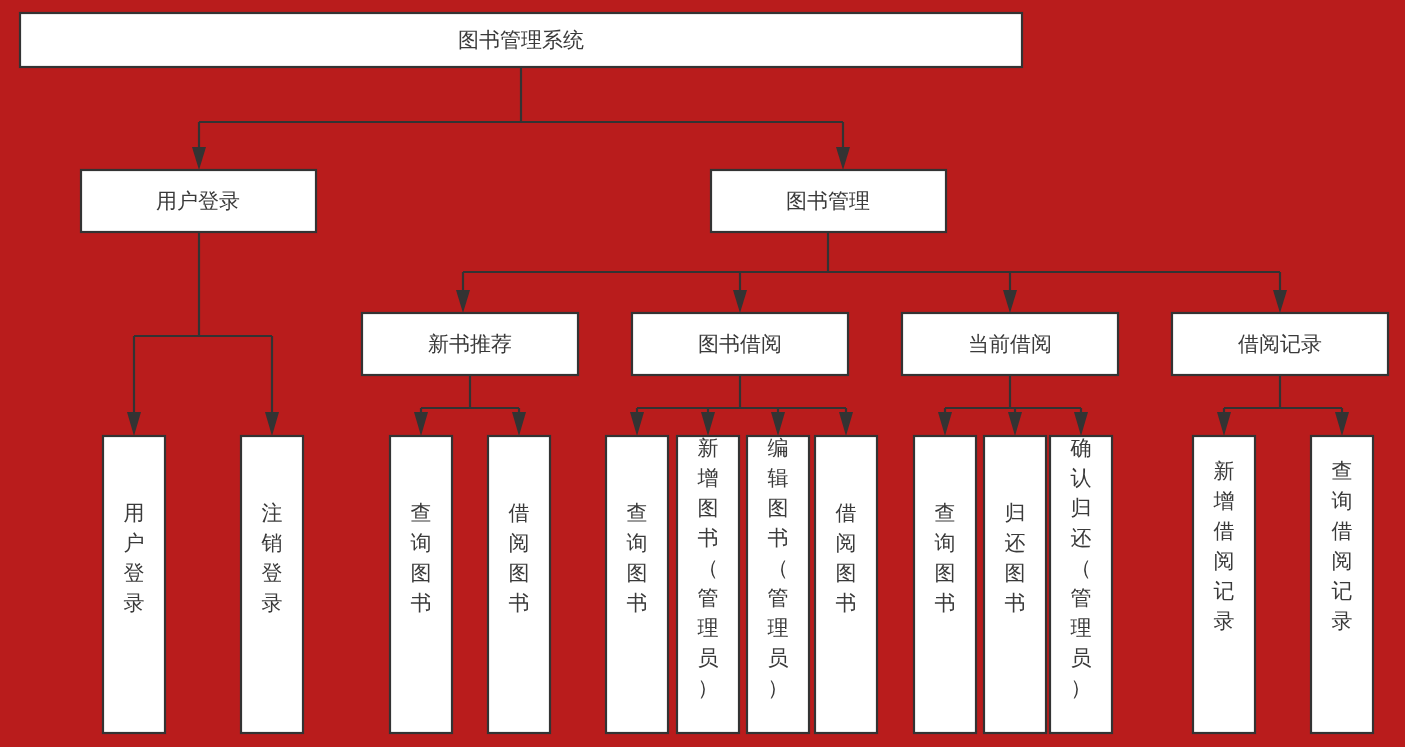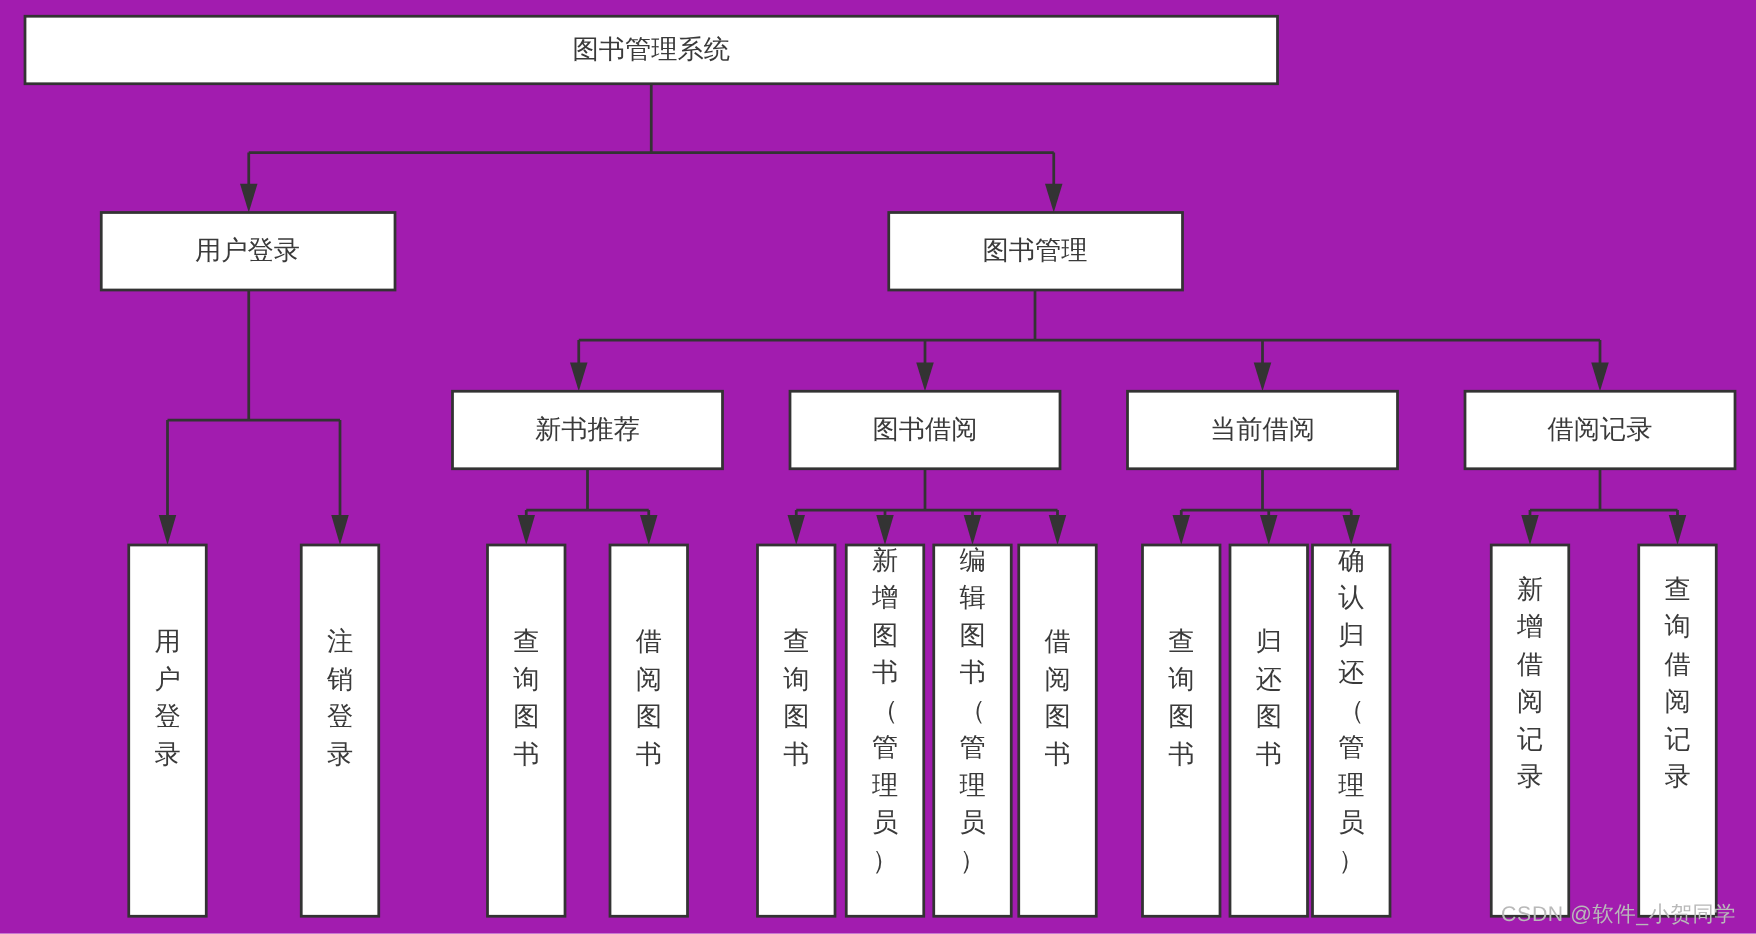--- a/index.html
+++ b/index.html
@@ -8,21 +8,21 @@
     padding: 0;
     background: #ffffff;
   }
   body {
     font-family: "Liberation Sans", "DejaVu Sans", sans-serif;
   }
   #diagram-root {
     position: relative;
     width: 1405px;
     height: 747px;
-    background: #a21caf;
+    background: #b91c1c;
     overflow: hidden;
   }
   svg#flow {
     position: absolute;
     left: 0;
     top: 0;
     width: 1405px;
     height: 747px;
     display: block;
   }
@@ -229,15 +229,14 @@
       <rect class="node-box" x="1193" y="436" width="62" height="297"></rect>
       <text class="node-label-v" x="1224" y="478"><tspan x="1224" y="478">新</tspan><tspan x="1224" y="508">增</tspan><tspan x="1224" y="538">借</tspan><tspan x="1224" y="568">阅</tspan><tspan x="1224" y="598">记</tspan><tspan x="1224" y="628">录</tspan></text>
     </g>
     <g>
       <rect class="node-box" x="1311" y="436" width="62" height="297"></rect>
       <text class="node-label-v" x="1342" y="478"><tspan x="1342" y="478">查</tspan><tspan x="1342" y="508">询</tspan><tspan x="1342" y="538">借</tspan><tspan x="1342" y="568">阅</tspan><tspan x="1342" y="598">记</tspan><tspan x="1342" y="628">录</tspan></text>
     </g>
 
   </svg>
 
-  <div class="watermark">CSDN @软件_小贺同学</div>
 
 </div>
 
 </body></html>

